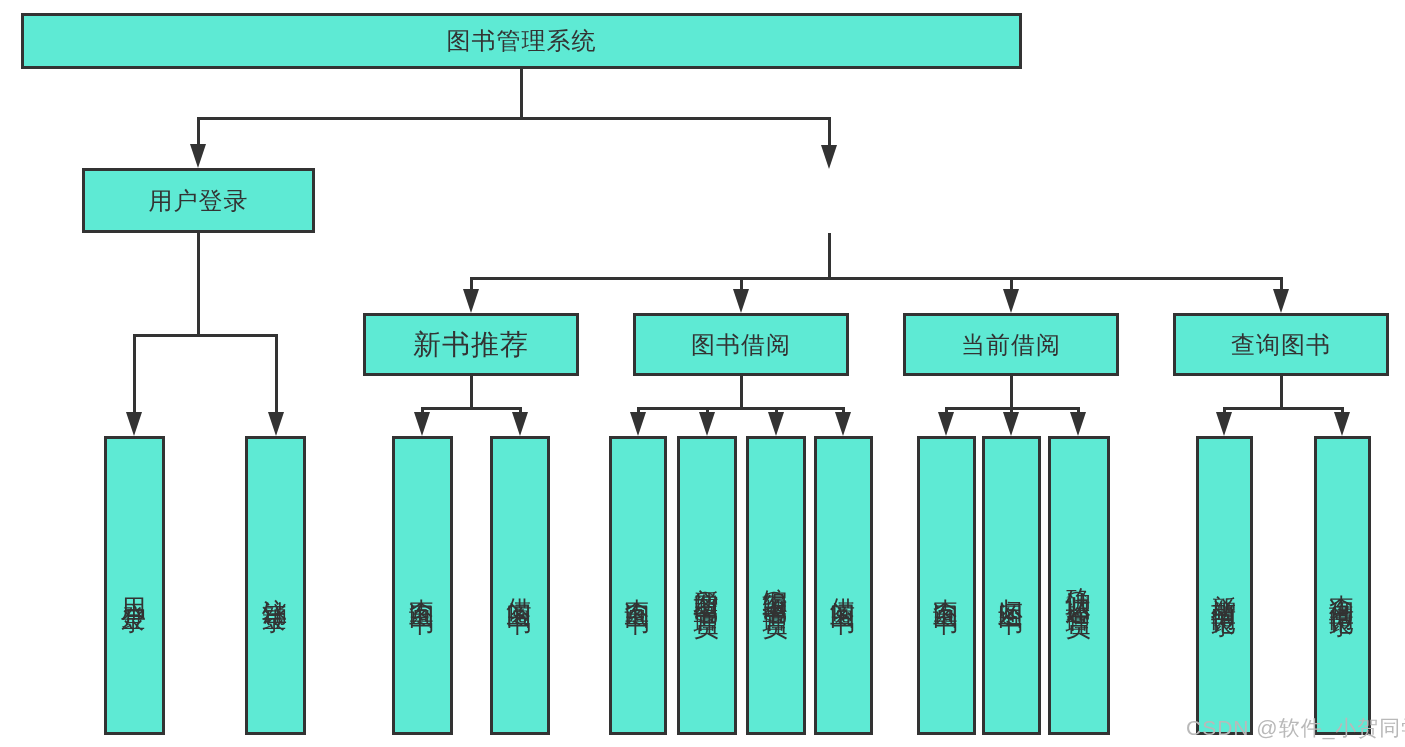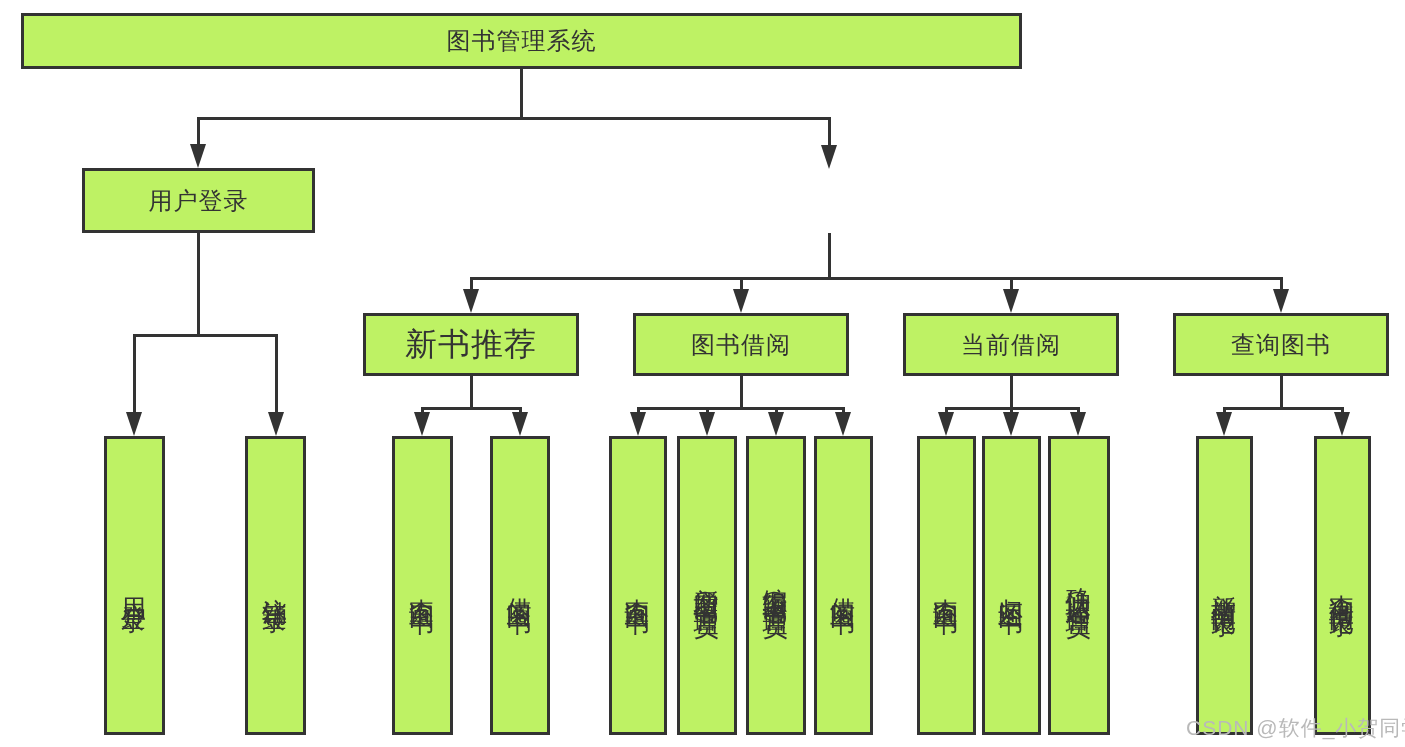--- a/index.html
+++ b/index.html
@@ -5,21 +5,21 @@
   * { margin: 0; padding: 0; box-sizing: border-box; }
   html, body { background: #ffffff; }
   body {
     width: 1405px; height: 747px;
     position: relative; overflow: hidden;
     font-family: "Liberation Sans", "DejaVu Sans", sans-serif;
   }
   .canvas { position: absolute; left: 0; top: 0; width: 1405px; height: 747px; }
   .node {
     position: absolute;
-    background: #bef264;
+    background: #5eead4;
     border: 3px solid #333333;
     display: flex; align-items: center; justify-content: center;
     color: #333333;
     z-index: 2;
   }
   .node span { letter-spacing: 1px; white-space: nowrap; }
   .node.vertical span {
     writing-mode: vertical-rl;
     text-orientation: mixed;
     letter-spacing: 4px;
@@ -41,21 +41,21 @@
 </head>
 <body>
 
 <div class="canvas">
     <div class="node" style="left: 21px; top: 13px; width: 1001px; height: 56px; font-size: 24px; border-color: rgb(51, 51, 51);">
       <span>图书管理系统</span>
     </div>
     <div class="node" style="left: 82px; top: 168px; width: 233px; height: 65px; font-size: 24px; border-color: rgb(51, 51, 51);">
       <span>用户登录</span>
     </div>
-    <div class="node" style="left: 363px; top: 313px; width: 216px; height: 63px; font-size: 32px; border-color: rgb(51, 51, 51);">
+    <div class="node" style="left: 363px; top: 313px; width: 216px; height: 63px; font-size: 28px; border-color: rgb(51, 51, 51);">
       <span>新书推荐</span>
     </div>
     <div class="node" style="left: 633px; top: 313px; width: 216px; height: 63px; font-size: 24px; border-color: rgb(51, 51, 51);">
       <span>图书借阅</span>
     </div>
     <div class="node" style="left: 903px; top: 313px; width: 216px; height: 63px; font-size: 24px; border-color: rgb(51, 51, 51);">
       <span>当前借阅</span>
     </div>
     <div class="node" style="left: 1173px; top: 313px; width: 216px; height: 63px; font-size: 24px; border-color: rgb(51, 51, 51);">
       <span>查询图书</span>

